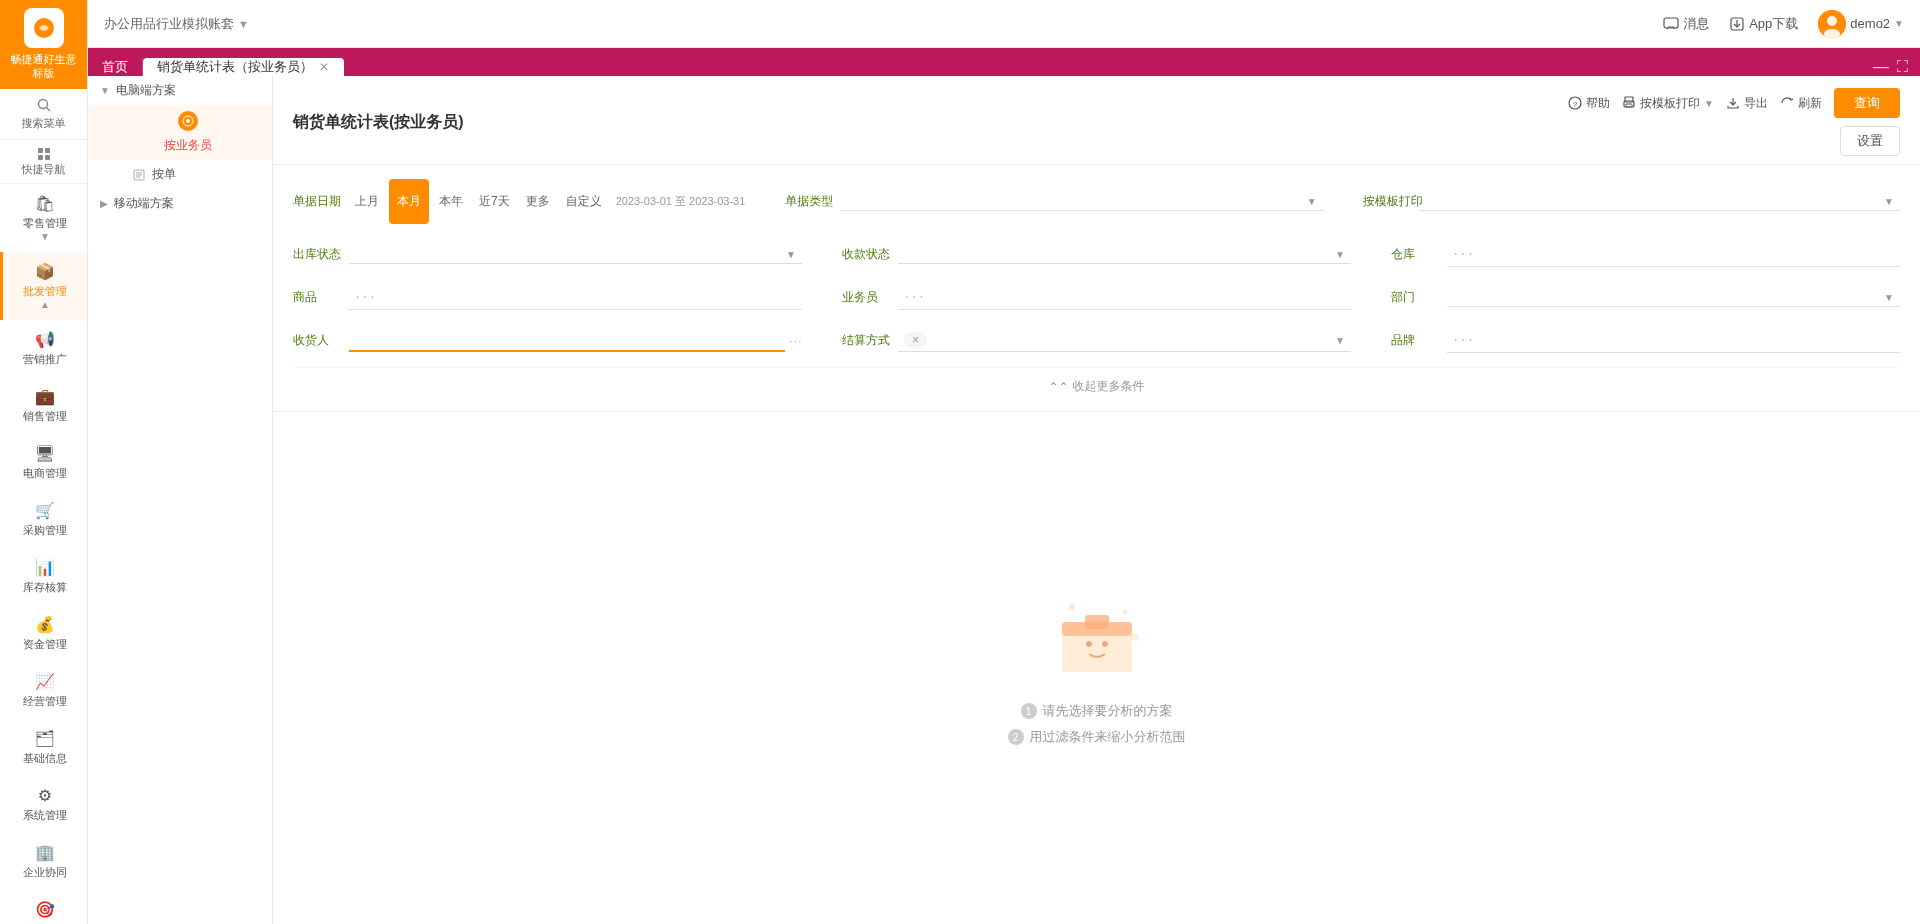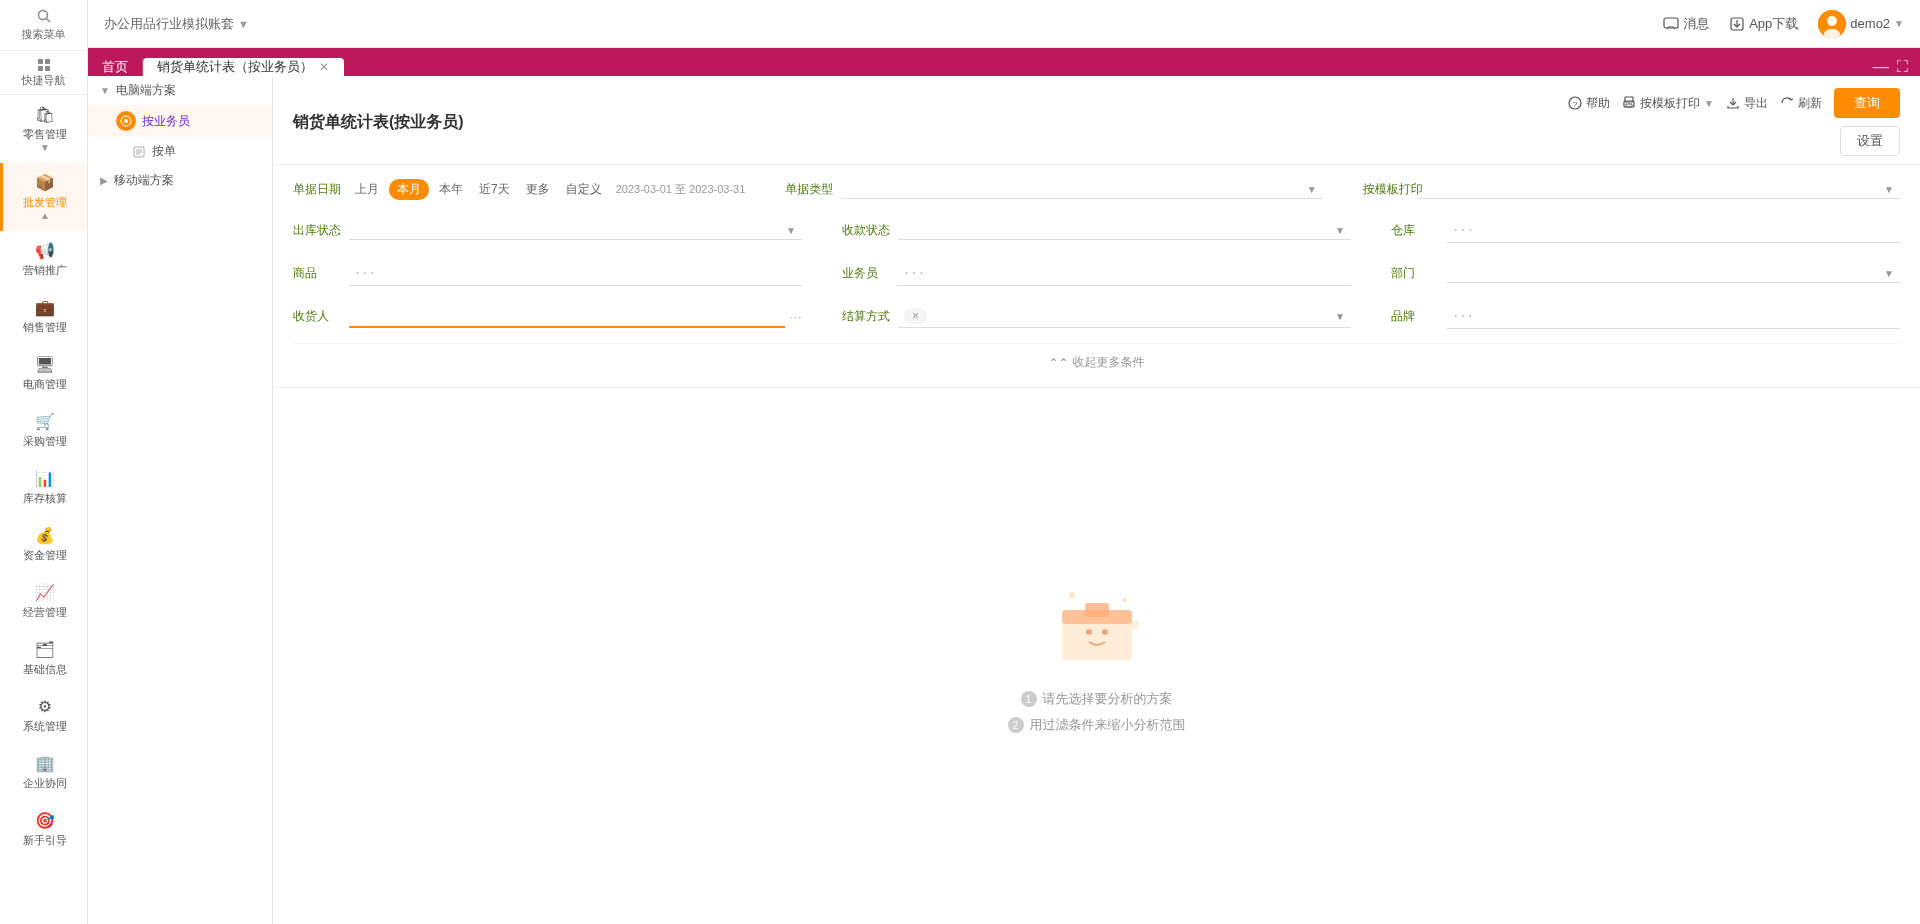--- a/index.html
+++ b/index.html
@@ -44,21 +44,21 @@
 
     
     .left-panel { width: 185px; background: #fff; border-right: 1px solid #e8e8e8; display: flex; flex-direction: column; flex-shrink: 0; overflow-y: auto; }
     .left-panel-header { padding: 10px 12px; display: flex; align-items: center; justify-content: space-between; border-bottom: 1px solid #f0f0f0; }
     .left-panel-title { font-size: 12px; color: #666; }
     .left-panel-actions { display: flex; gap: 6px; align-items: center; }
     .left-panel-btn { width: 20px; height: 20px; border-radius: 50%; border: 1px solid #ddd; display: flex; align-items: center; justify-content: center; cursor: pointer; font-size: 11px; color: #666; }
     .tree-item { padding: 6px 12px; cursor: pointer; display: flex; align-items: center; gap: 6px; font-size: 12px; color: #555; }
     .tree-item .arrow { font-size: 10px; color: #999; }
     .tree-sub-item { padding: 6px 12px 6px 28px; cursor: pointer; display: flex; align-items: center; gap: 6px; font-size: 12px; color: #555; }
-    .tree-sub-item.active { color: #6d28d9; background: #fff7f0; }
+    .tree-sub-item.active { color: #ef4444; background: #fff7f0; flex-direction: column; }
     .tree-sub-item .badge-circle { width: 20px; height: 20px; border-radius: 50%; background: #ff8c00; color: #fff; font-size: 10px; display: flex; align-items: center; justify-content: center; }
     .tree-child-item { padding: 6px 12px 6px 44px; cursor: pointer; display: flex; align-items: center; gap: 6px; font-size: 12px; color: #555; }
 
     
     .right-panel { flex: 1; display: flex; flex-direction: column; overflow: hidden; background: #fff; }
 
     
     .page-header { padding: 12px 20px 8px; display: flex; align-items: center; justify-content: space-between; background: #fff; border-bottom: 1px solid #f0f0f0; flex-shrink: 0; }
     .page-title { font-size: 16px; font-weight: 600; color: #333; }
     .page-header-actions { display: flex; align-items: center; gap: 12px; }
@@ -73,39 +73,49 @@
     .filter-item { display: flex; align-items: center; flex: 1; min-width: 0; padding: 4px 0; }
     .filter-label { width: 56px; color: #4d7c0f; font-size: 12px; flex-shrink: 0; white-space: nowrap; }
     .filter-input { flex: 1; border: none; border-bottom: 1px solid #ddd; padding: 3px 6px; font-size: 12px; color: #333; outline: none; min-width: 0; }
     .filter-input-orange { border-bottom-color: #ff8c00 !important; }
     .filter-select { flex: 1; display: flex; align-items: center; justify-content: space-between; border-bottom: 1px solid #ddd; padding: 3px 6px; cursor: pointer; min-width: 0; }
     .filter-select .dots { color: #bbb; font-size: 16px; letter-spacing: 2px; }
     .filter-select .arrow-down { color: #999; font-size: 10px; }
     .filter-divider { width: 20px; flex-shrink: 0; }
     .date-tabs { display: flex; gap: 4px; align-items: center; }
     .date-tab { padding: 2px 6px; font-size: 12px; cursor: pointer; color: #666; border-radius: 3px; }
-    .date-tab.active { background: #ff8c00; color: #fff; border-radius: 10px; padding: 2px 8px; }
+    .date-tab.active { background: #ff8c00; color: #fff; border-radius: 4px; padding: 14px 8px; }
     .date-range { font-size: 11px; color: #999; margin-left: 4px; }
     .collapse-btn { display: flex; align-items: center; justify-content: center; gap: 4px; color: #999; cursor: pointer; font-size: 12px; padding: 6px 0; }
 
     
     .filter-tag { display: flex; align-items: center; gap: 4px; background: #f5f5f5; border-radius: 10px; padding: 1px 8px; font-size: 12px; color: #555; }
 
     
     .empty-state { flex: 1; display: flex; flex-direction: column; align-items: center; justify-content: center; background: #fff; }
     .empty-icon { width: 100px; height: 100px; margin-bottom: 20px; position: relative; }
     .empty-text { color: #999; font-size: 13px; margin-bottom: 8px; display: flex; align-items: center; gap: 6px; }
     .empty-text .num { width: 16px; height: 16px; border-radius: 50%; background: #ccc; color: #fff; font-size: 10px; display: flex; align-items: center; justify-content: center; flex-shrink: 0; }
 
     .collapse-row { display: flex; justify-content: center; border-top: 1px solid #f5f5f5; padding-top: 4px; margin-top: 4px; }
   </style>
 </head>
 <body>
 
 <div class="sidebar">
+  <div class="sidebar-logo">
+    <div class="sidebar-logo-icon">
+      <svg width="24" height="24" viewBox="0 0 24 24" fill="none">
+        <circle cx="12" cy="12" r="10" fill="#ff8c00"></circle>
+        <path d="M7 12 Q12 6 17 12 Q12 18 7 12Z" fill="#fff" opacity="0.7"></path>
+      </svg>
+    </div>
+    <div class="sidebar-logo-text">畅捷通好生意</div>
+    <div class="sidebar-logo-text">标版</div>
+  </div>
   <div class="sidebar-search">
     <svg width="16" height="16" viewBox="0 0 16 16" fill="#888">
         <circle cx="7" cy="7" r="4.5" stroke="#888" stroke-width="1.5" fill="none"></circle>
         <line x1="10.5" y1="10.5" x2="14" y2="14" stroke="#888" stroke-width="1.5"></line>
       </svg>
     <span>搜索菜单</span>
   </div>
   <div class="sidebar-nav">
     <svg width="16" height="16" viewBox="0 0 16 16" fill="none">
         <rect x="2" y="2" width="5" height="5" rx="1" fill="#888"></rect>

